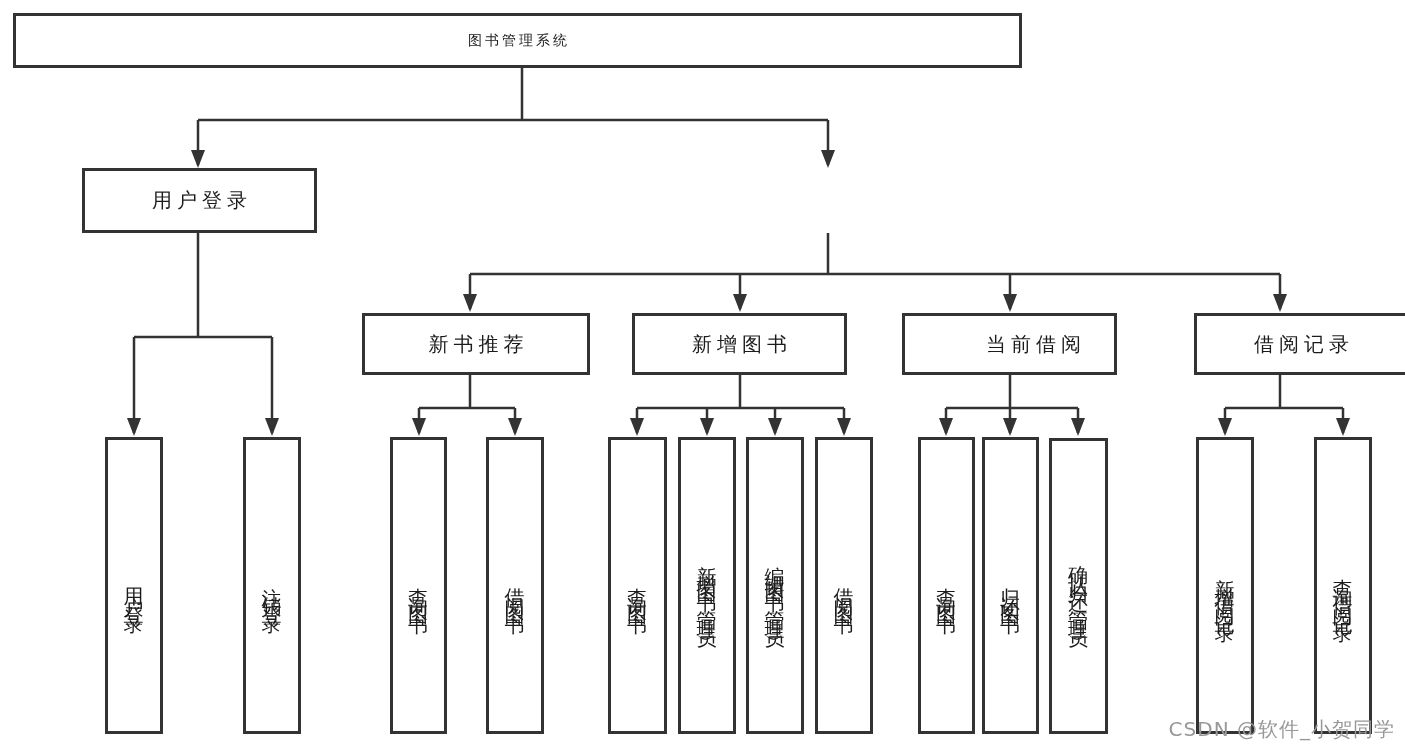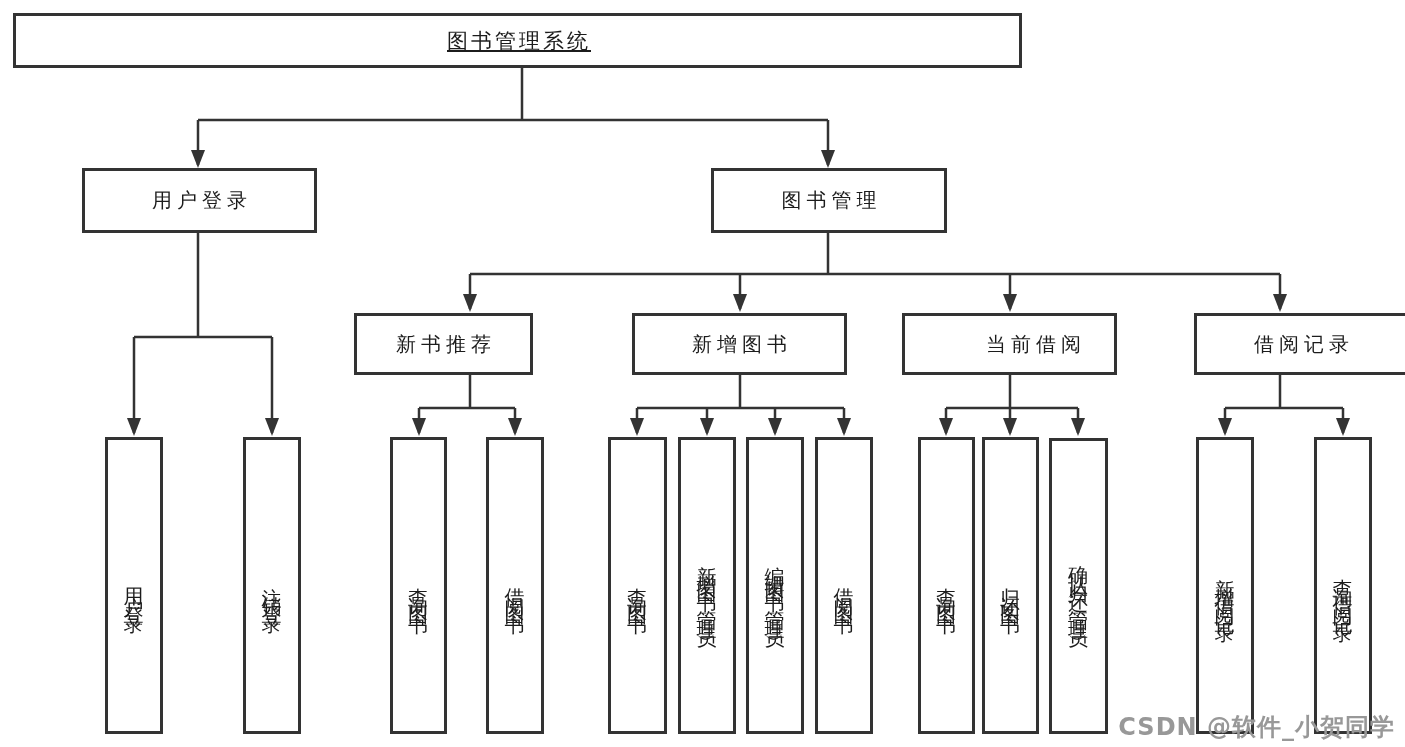--- a/index.html
+++ b/index.html
@@ -36,43 +36,41 @@
     justify-content: center;
     color: #1c1c1c;
   }
   .node.h .label {
     font-size: 20px;
     letter-spacing: 5px;
     margin-right: -5px;
     white-space: nowrap;
   }
   #node-root .label {
-    font-size: 21px;
+    font-size: 14px;
     letter-spacing: 3px;
     margin-right: -3px;
-    text-decoration: underline;
   }
   .node.v .label {
     writing-mode: vertical-rl;
     text-orientation: mixed;
     font-size: 20px;
     letter-spacing: 9px;
     margin-bottom: -9px;
     line-height: 1;
     white-space: nowrap;
   }
   #watermark {
     position: absolute;
     right: 10px;
     bottom: 4px;
-    font-size: 24px;
+    font-size: 20px;
     letter-spacing: 1px;
     color: #989898;
     white-space: nowrap;
-    font-weight: bold;
   }
 </style>
 </head>
 <body>
 
 <div id="canvas">
 
   <svg id="connectors" width="1405" height="747" viewBox="0 0 1405 747">
     <defs>
       <marker id="arrow" viewBox="0 0 18 14" refX="15" refY="7" markerWidth="18" markerHeight="14" markerUnits="userSpaceOnUse" orient="auto">
@@ -110,25 +108,22 @@
     <line class="wire" x1="1343" y1="408" x2="1343" y2="433" marker-end="url(#arrow)"></line>
   </svg>
 
   <div class="node h" id="node-root" style="left:13px; top:13px; width:1009px; height:55px;">
     <span class="label">图书管理系统</span>
   </div>
 
   <div class="node h" style="left:82px; top:168px; width:235px; height:65px;">
     <span class="label">用户登录</span>
   </div>
-  <div class="node h" style="left:711px; top:168px; width:236px; height:65px;">
-    <span class="label">图书管理</span>
-  </div>
 
-  <div class="node h" style="left:354px; top:313px; width:179px; height:62px;">
+  <div class="node h" style="left:362px; top:313px; width:228px; height:62px;">
     <span class="label">新书推荐</span>
   </div>
   <div class="node h" style="left:632px; top:313px; width:215px; height:62px;">
     <span class="label">新增图书</span>
   </div>
   <div class="node h" style="left:902px; top:313px; width:215px; height:62px;padding-left:48px;">
     <span class="label">当前借阅</span>
   </div>
   <div class="node h" style="left:1194px; top:313px; width:215px; height:62px;">
     <span class="label">借阅记录</span>

